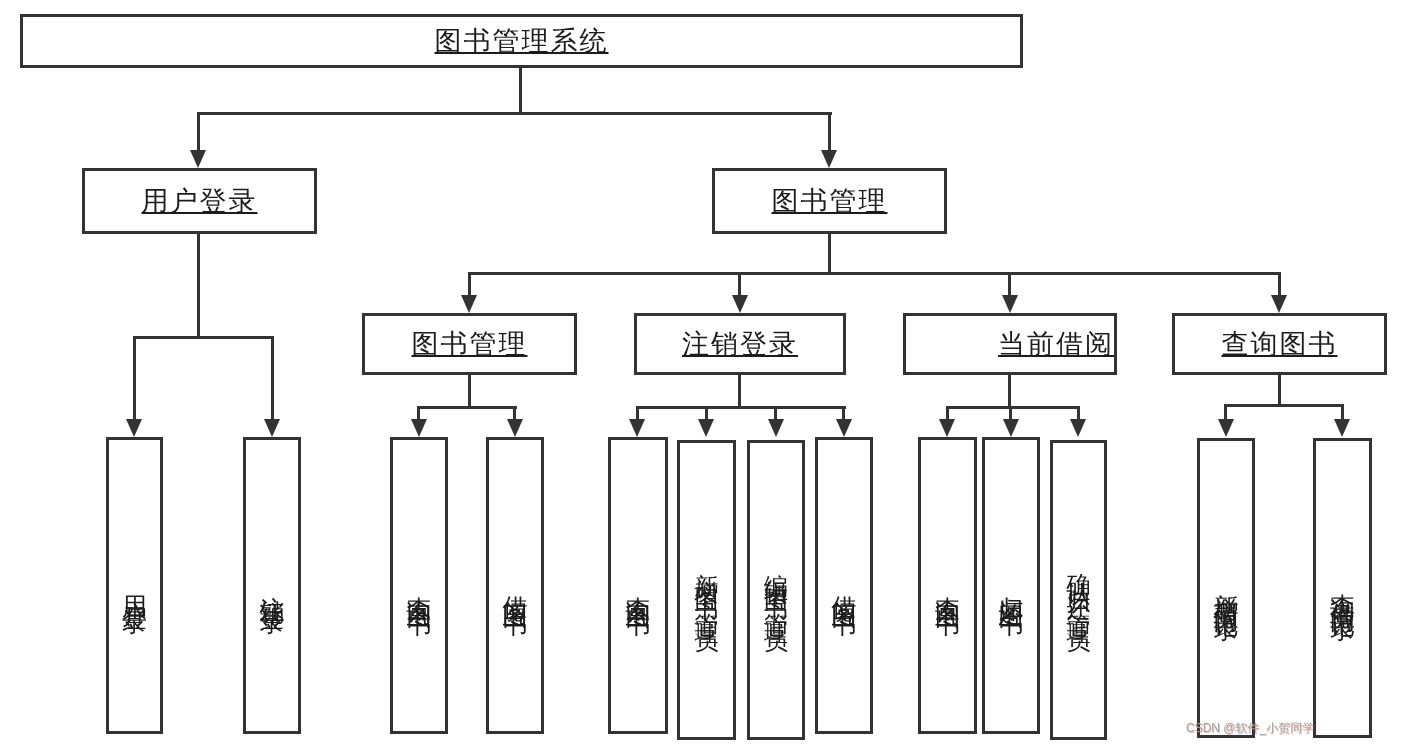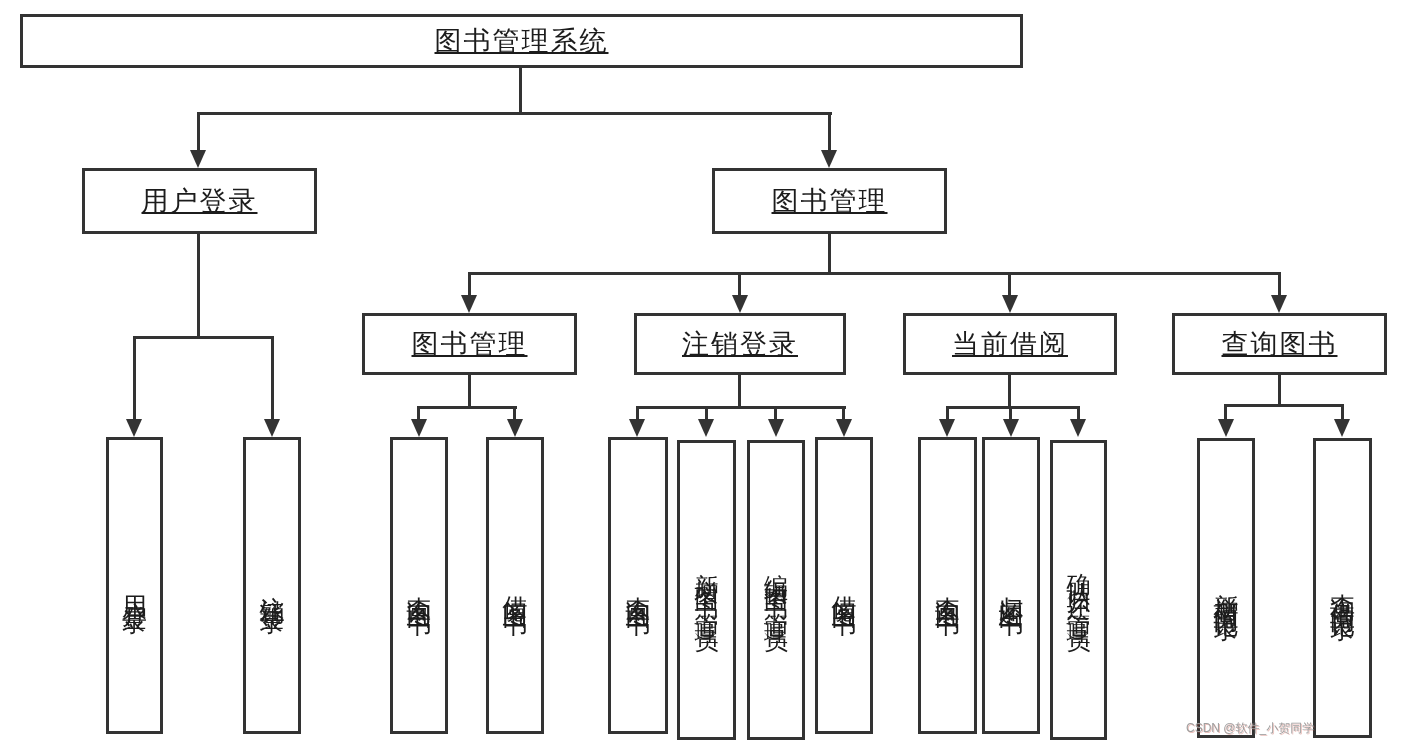--- a/index.html
+++ b/index.html
@@ -97,21 +97,21 @@
   <div class="arrow" style="left:1002px;top:295px;"></div>
   <div class="vline" style="left:1278px;top:272px;height:25px;"></div>
   <div class="arrow" style="left:1271px;top:295px;"></div>
 
   <div class="node" style="left:362px;top:313px;width:215px;height:62px;">
     <span class="hlabel">图书管理</span>
   </div>
   <div class="node" style="left:634px;top:313px;width:212px;height:62px;">
     <span class="hlabel">注销登录</span>
   </div>
-  <div class="node" style="left:903px;top:313px;width:214px;height:62px;">
+  <div class="node" style="left:903px;top:313px;width:214px;height:62px;justify-content:flex-end;">
     <span class="hlabel">当前借阅</span>
   </div>
   <div class="node" style="left:1172px;top:313px;width:215px;height:62px;">
     <span class="hlabel">查询图书</span>
   </div>
 
   <div class="vline" style="left:468px;top:375px;height:31px;"></div>
   <div class="hline" style="left:417px;top:406px;width:100px;"></div>
   <div class="vline" style="left:417px;top:406px;height:15px;"></div>
   <div class="arrow" style="left:411px;top:419px;"></div>

